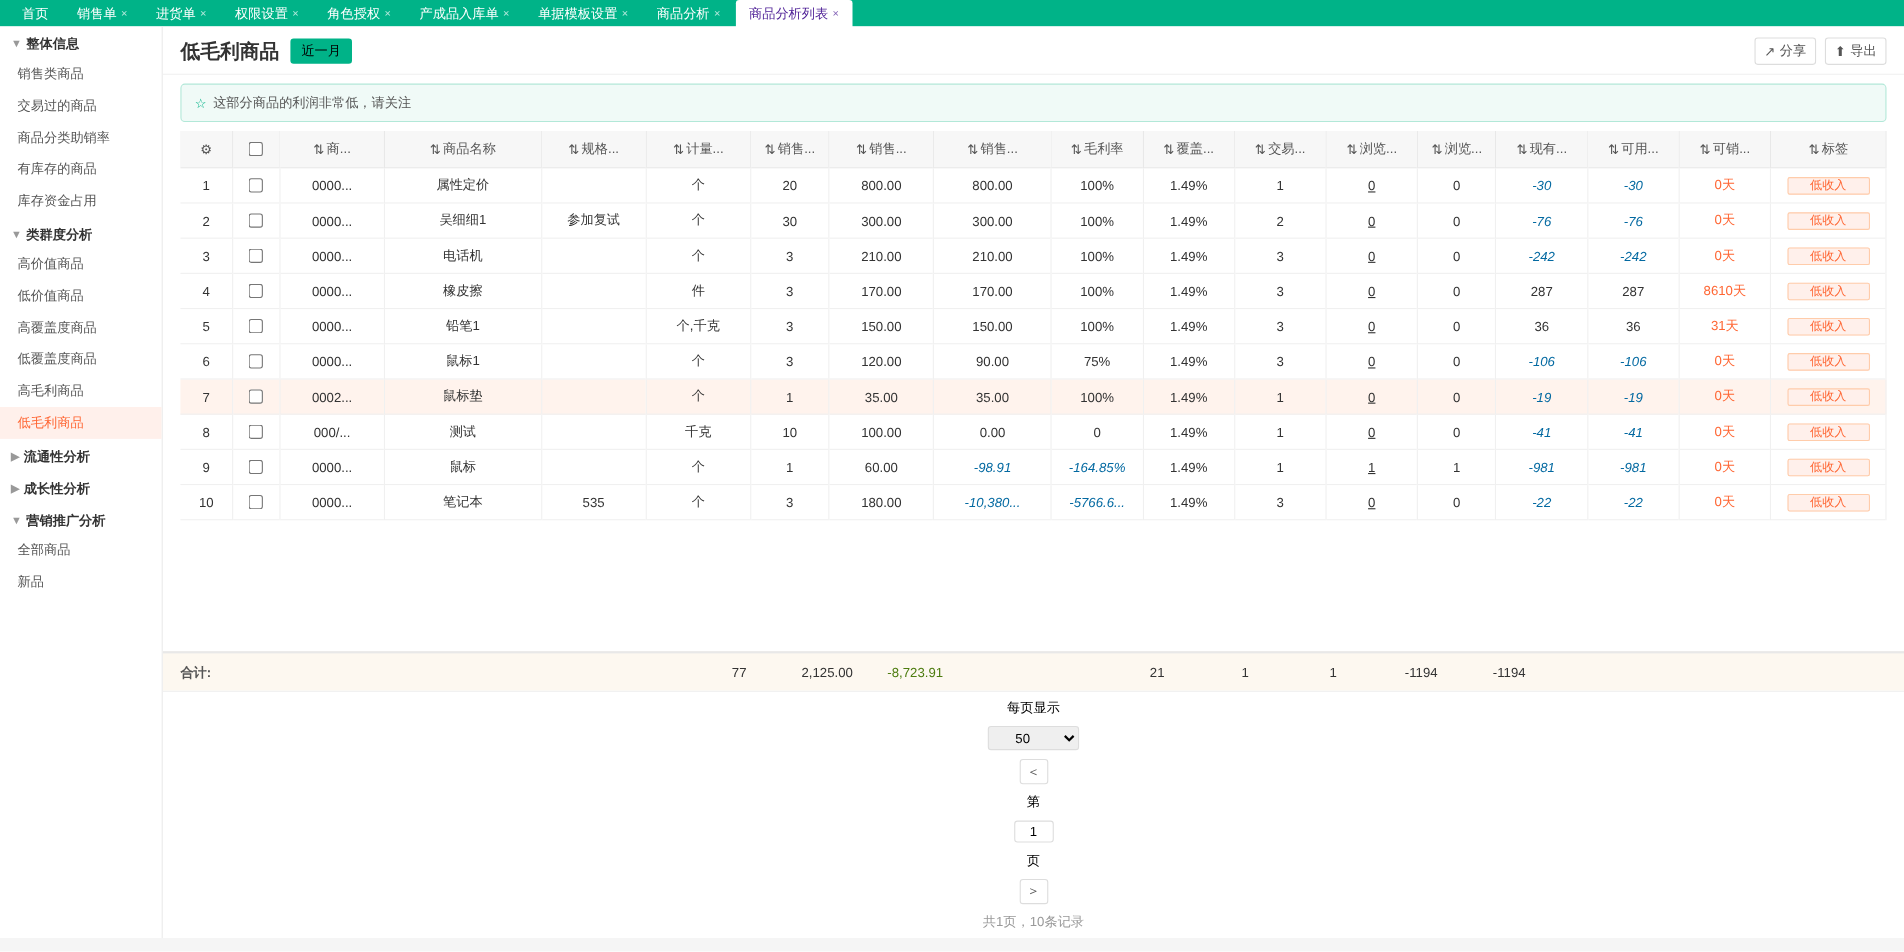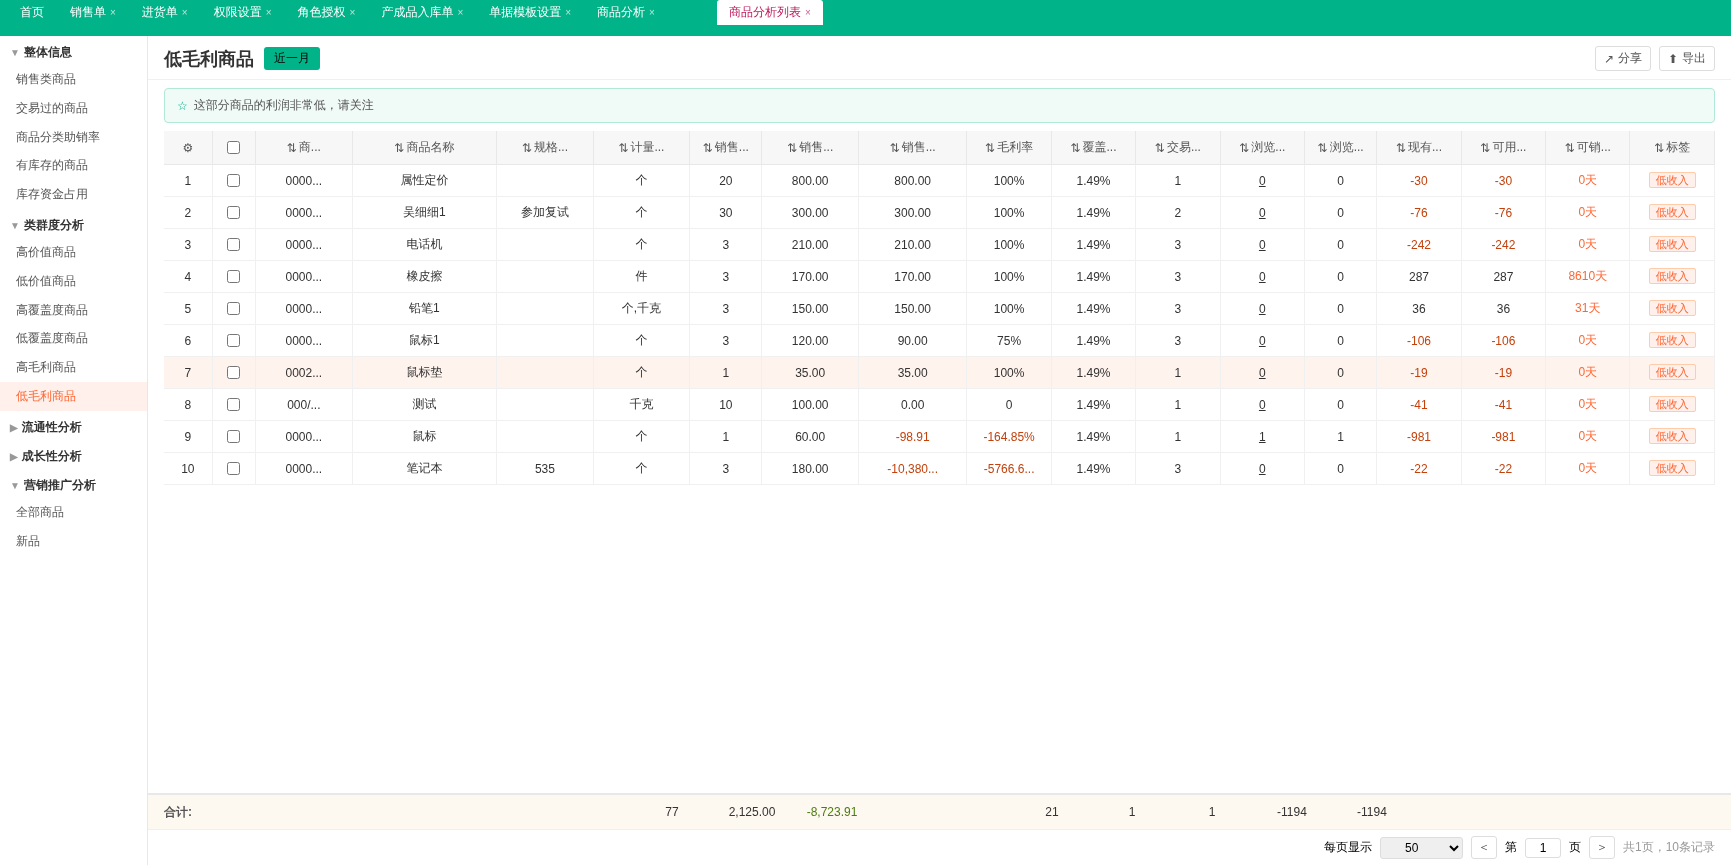--- a/index.html
+++ b/index.html
@@ -3,33 +3,33 @@
   <meta charset="utf-8">
   <style>
     * { box-sizing: border-box; margin: 0; padding: 0; font-family: 'Microsoft YaHei', Arial, sans-serif; font-size: 12px; }
     body { background: #f5f5f5; overflow: hidden; }
 
     
     .top-nav {
       background: #00b388;
       display: flex;
       align-items: flex-start;
-      height: 36px;
+      height: 24px;
       padding: 0 8px;
       gap: 2px;
     }
     .nav-item {
       color: #fff;
       padding: 4px 12px;
       cursor: pointer;
       border-radius: 3px;
       white-space: nowrap;
       display: flex; align-items: center; gap: 4px;
     }
-    .nav-item.active { background: #fff; color: #be185d; border-radius: 3px 3px 0 0; margin-left: 48px; }
+    .nav-item.active { background: #fff; color: #4c1d95; border-radius: 3px 3px 0 0; }
     .nav-close { font-size: 10px; opacity: 0.7; cursor: pointer; }
 
     
     .main-layout {
       display: flex;
       height: calc(100vh - 36px);
     }
 
     
     .sidebar {
@@ -138,23 +138,23 @@
       padding: 7px 6px;
       text-align: center;
       color: #333;
       border-right: 1px solid #f0f0f0;
       white-space: nowrap;
     }
     tbody td.left { text-align: center; }
     .tag-badge {
       background: #fff0eb; color: #ff6633;
       border: 1px solid #ffccaa;
-      padding: 1px 6px; border-radius: 2px; font-size: 11px;
-    }
-    .red { color: #c2410c; }
+      padding: 1px 20px; border-radius: 2px; font-size: 11px;
+    }
+    .red { color: #0369a1; font-style: italic; }
     .orange { color: #ff6633; }
     .underline { text-decoration: underline; cursor: pointer; }
 
     
     .table-footer {
       background: #fdf8f0;
       border-top: 2px solid #e8e8e8;
       padding: 8px 16px;
       display: flex; align-items: center;
       min-height: 36px;
@@ -163,20 +163,21 @@
     .footer-cells { display: flex; gap: 0; }
     .footer-cell {
       padding: 0 10px; min-width: 80px; text-align: center; color: #333;
     }
 
     
     .pagination-bar {
       display: flex; align-items: center; justify-content: flex-end;
       padding: 6px 16px; gap: 8px; border-top: 1px solid #f0f0f0;
       background: #fff;
+      flex-direction: column;
     }
     .pagination-bar select {
       border: 1px solid #ddd; padding: 2px 20px; border-radius: 3px;
     }
     .pagination-bar .pg-btn {
       cursor: pointer; color: #555; padding: 2px 6px;
       border: 1px solid #ddd; border-radius: 3px; background: #fff;
     }
     .pagination-bar input.pg-input {
       width: 36px; border: 1px solid #ddd; border-radius: 3px;

